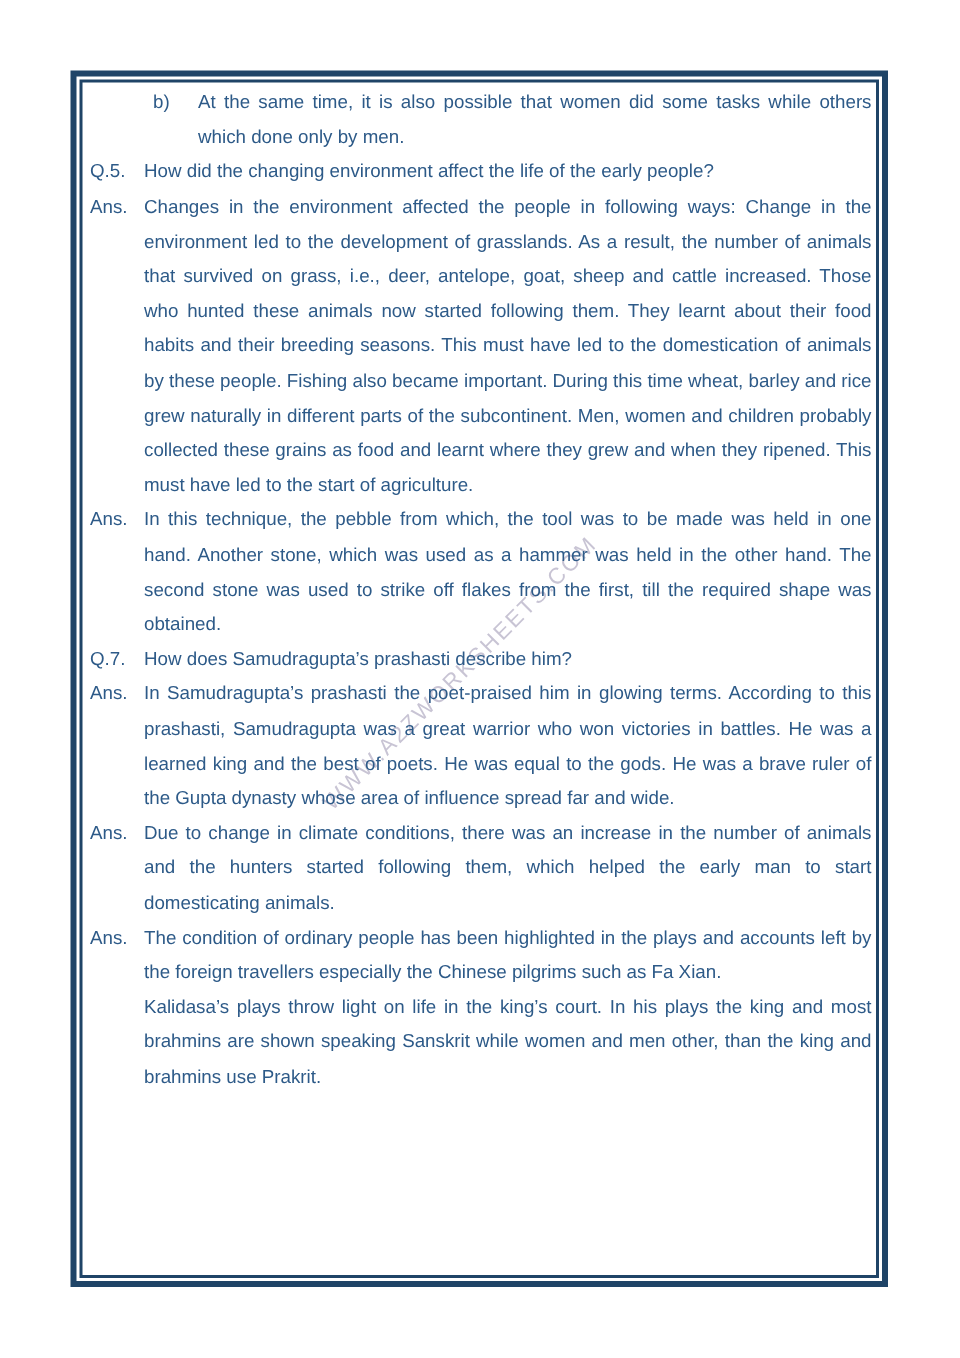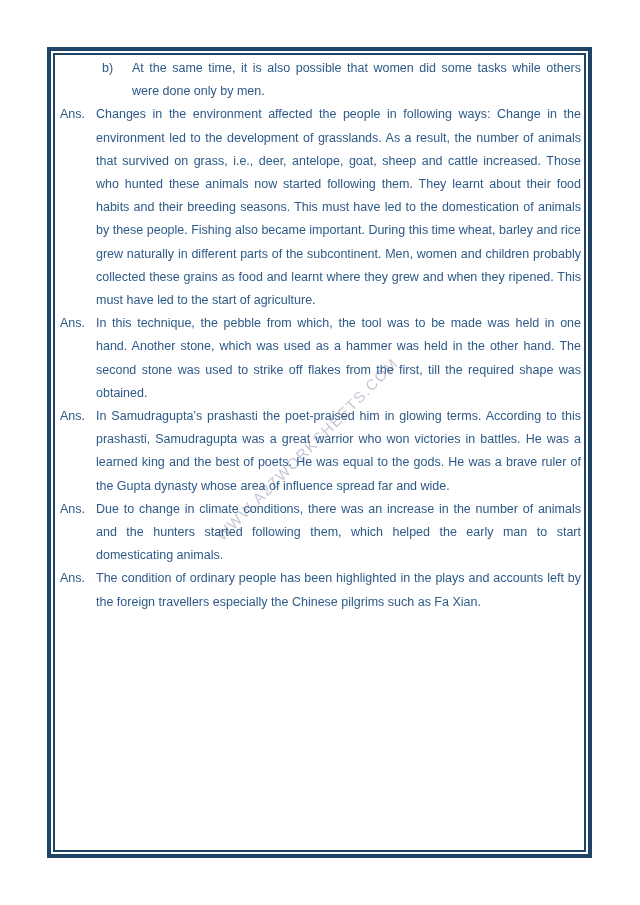--- a/index.html
+++ b/index.html
@@ -77,42 +77,54 @@
 <div class="frame-outer">
   <div class="frame-inner">
     <div class="content">
 
       <div class="watermark">WWW.A2ZWORKSHEETS.COM</div>
 
       <div class="doc">
 
         <div class="row sub">
           <span class="lbl">b)</span>
-          <span class="txt">At the same time, it is also possible that women did some tasks while others were done only by men.</span>
+          <span class="txt">At the same time, it is also possible that women did some tasks while others which done only by men.</span>
         </div>
 
         <div>
+            <div class="row">
+    <span class="lbl">Q.5.</span>
+    <span class="txt">How did the changing environment affect the life of the early people?</span>
+  </div>
             <div class="row">
     <span class="lbl">Ans.</span>
     <span class="txt">Changes in the environment affected the people in following ways: Change in the environment led to the development of grasslands. As a result, the number of animals that survived on grass, i.e., deer, antelope, goat, sheep and cattle increased. Those who hunted these animals now started following them. They learnt about their food habits and their breeding seasons. This must have led to the domestication of animals by these people. Fishing also became important. During this time wheat, barley and rice grew naturally in different parts of the subcontinent. Men, women and children probably collected these grains as food and learnt where they grew and when they ripened. This must have led to the start of agriculture.</span>
   </div>
             <div class="row">
     <span class="lbl">Ans.</span>
     <span class="txt">In this technique, the pebble from which, the tool was to be made was held in one hand. Another stone, which was used as a hammer was held in the other hand. The second stone was used to strike off flakes from the first, till the required shape was obtained.</span>
+  </div>
+            <div class="row">
+    <span class="lbl">Q.7.</span>
+    <span class="txt">How does Samudragupta’s prashasti describe him?</span>
   </div>
             <div class="row">
     <span class="lbl">Ans.</span>
     <span class="txt">In Samudragupta’s prashasti the poet-praised him in glowing terms. According to this prashasti, Samudragupta was a great warrior who won victories in battles. He was a learned king and the best of poets. He was equal to the gods. He was a brave ruler of the Gupta dynasty whose area of influence spread far and wide.</span>
   </div>
             <div class="row">
     <span class="lbl">Ans.</span>
     <span class="txt">Due to change in climate conditions, there was an increase in the number of animals and the hunters started following them, which helped the early man to start domesticating animals.</span>
   </div>
             <div class="row">
     <span class="lbl">Ans.</span>
     <span class="txt">The condition of ordinary people has been highlighted in the plays and accounts left by the foreign travellers especially the Chinese pilgrims such as Fa Xian.</span>
   </div>
+            <div class="row">
+    <span class="lbl"></span>
+    <span class="txt">Kalidasa’s plays throw light on life in the king’s court. In his plays the king and most brahmins are shown speaking Sanskrit while women and men other, than the king and brahmins use Prakrit.</span>
+  </div>
           </div>
 
       </div>
     </div>
   </div>
 </div>
 
 </body></html>

